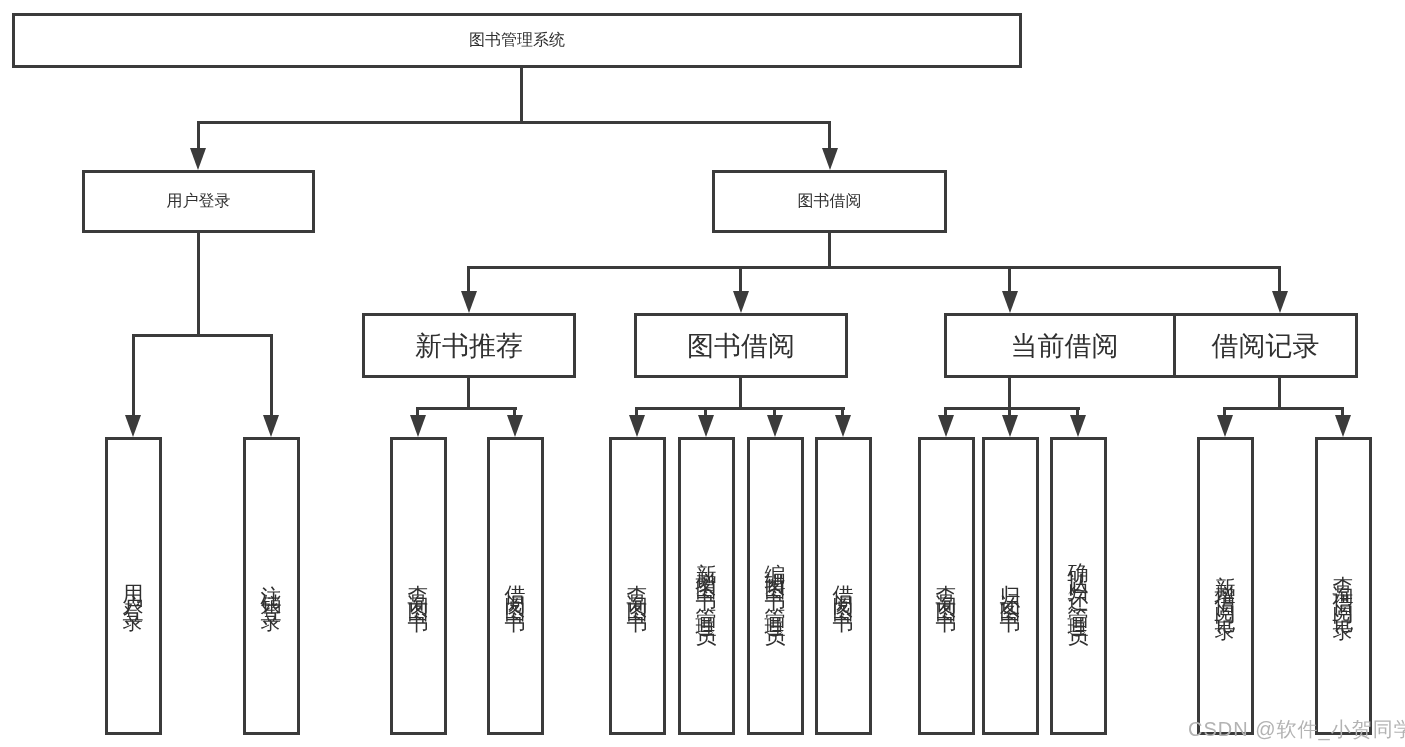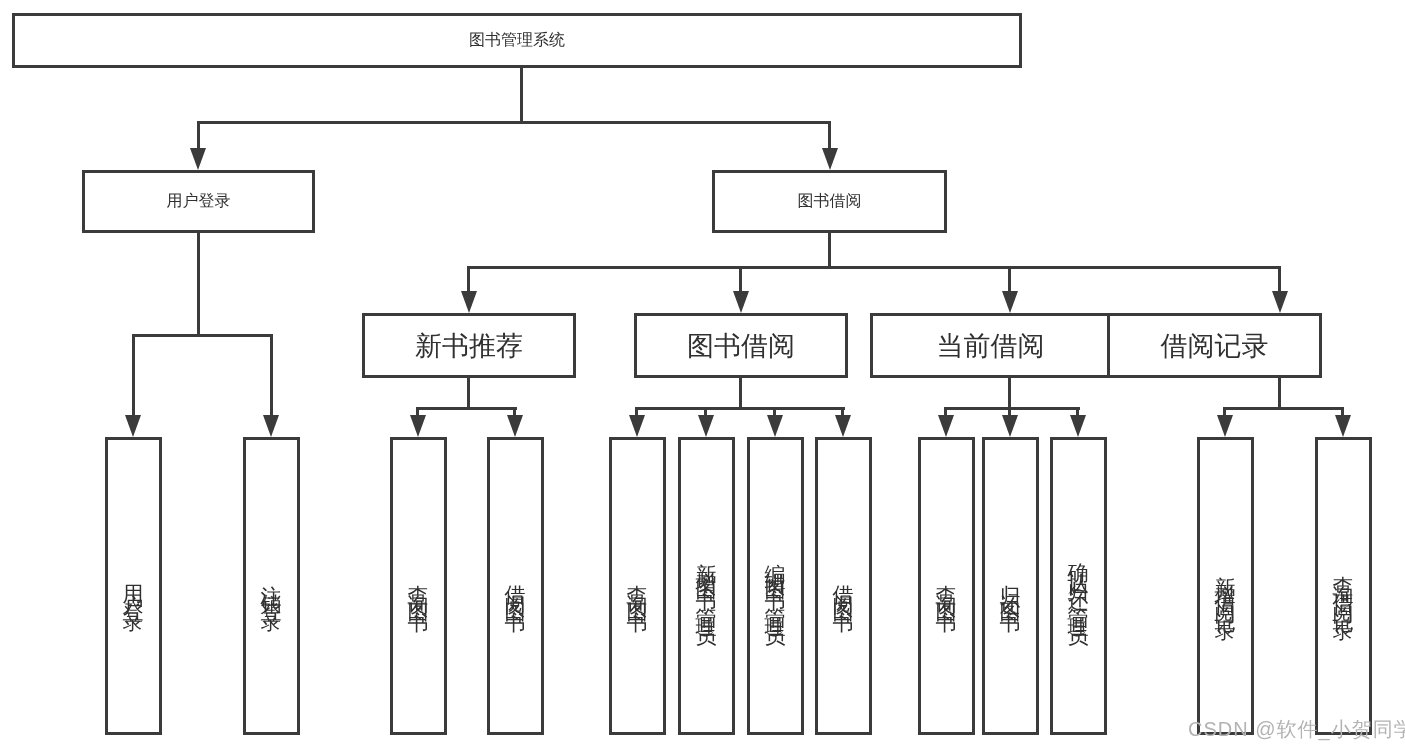--- a/index.html
+++ b/index.html
@@ -141,24 +141,24 @@
   <div class="box h" style="left:712px;top:170px;width:235px;height:63px">
     <span class="lbl">图书借阅</span>
   </div>
 
   <div class="box h h3" style="left:362px;top:313px;width:214px;height:65px">
     <span class="lbl">新书推荐</span>
   </div>
   <div class="box h h3" style="left:634px;top:313px;width:214px;height:65px">
     <span class="lbl">图书借阅</span>
   </div>
-  <div class="box h h3" style="left:870px;top:313px;width:241px;height:65px">
+  <div class="box h h3" style="left:944px;top:313px;width:241px;height:65px">
     <span class="lbl">当前借阅</span>
   </div>
-  <div class="box h h3" style="left:1107px;top:313px;width:215px;height:65px">
+  <div class="box h h3" style="left:1173px;top:313px;width:185px;height:65px">
     <span class="lbl">借阅记录</span>
   </div>
 
   <div class="box v" style="left:105px">
     <span class="lbl">用户登录</span>
   </div>
   <div class="box v" style="left:243px">
     <span class="lbl">注销登录</span>
   </div>
 

